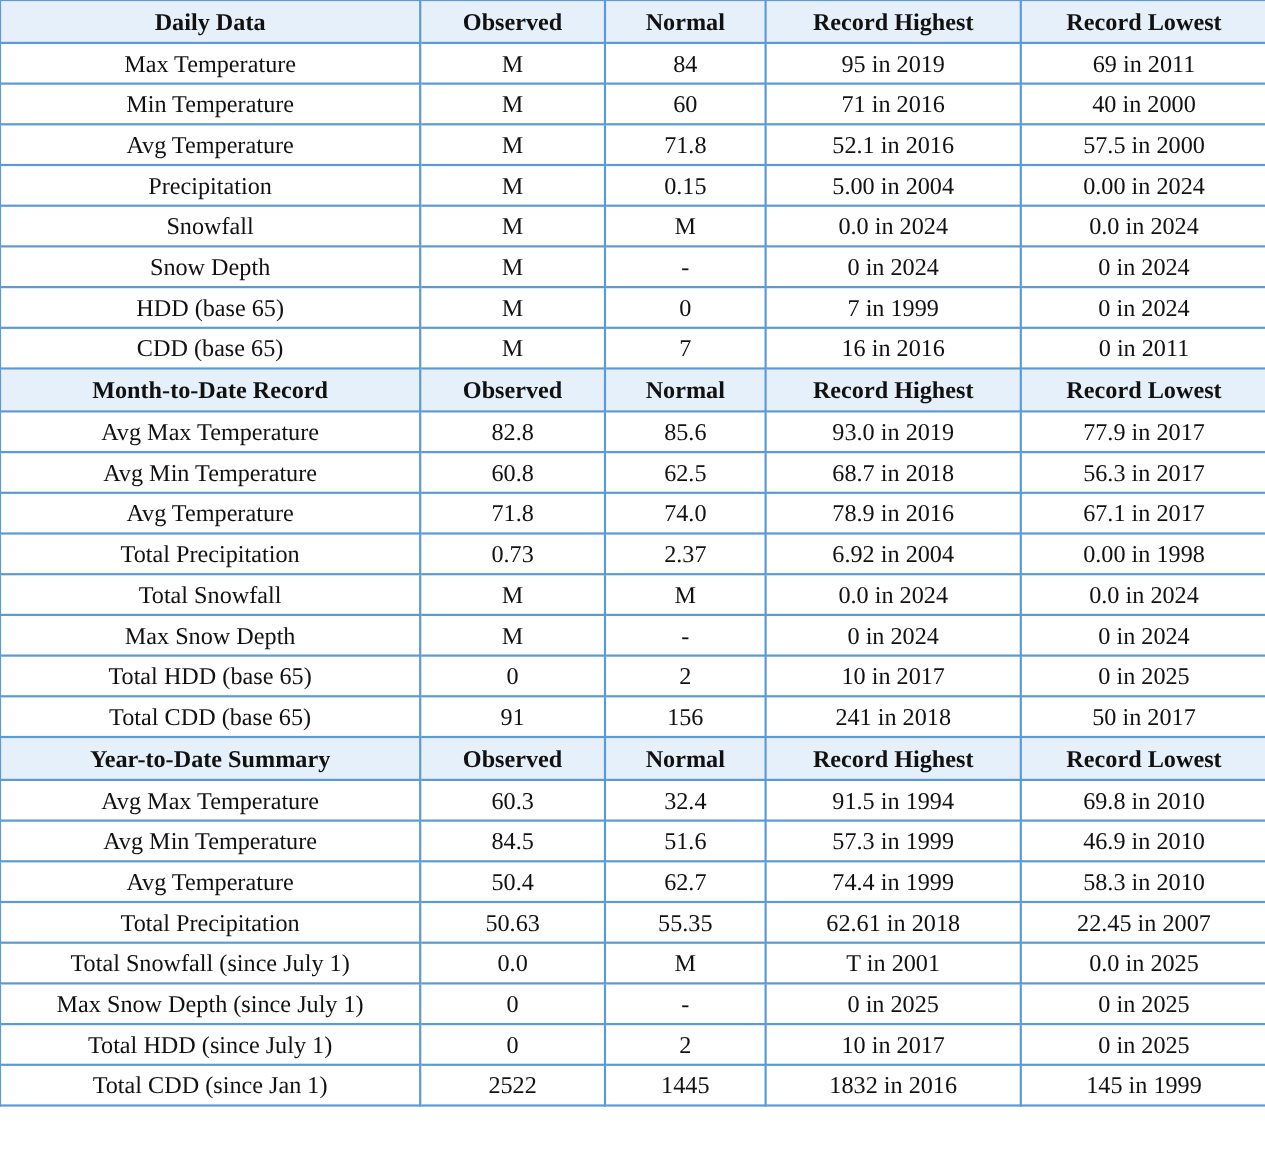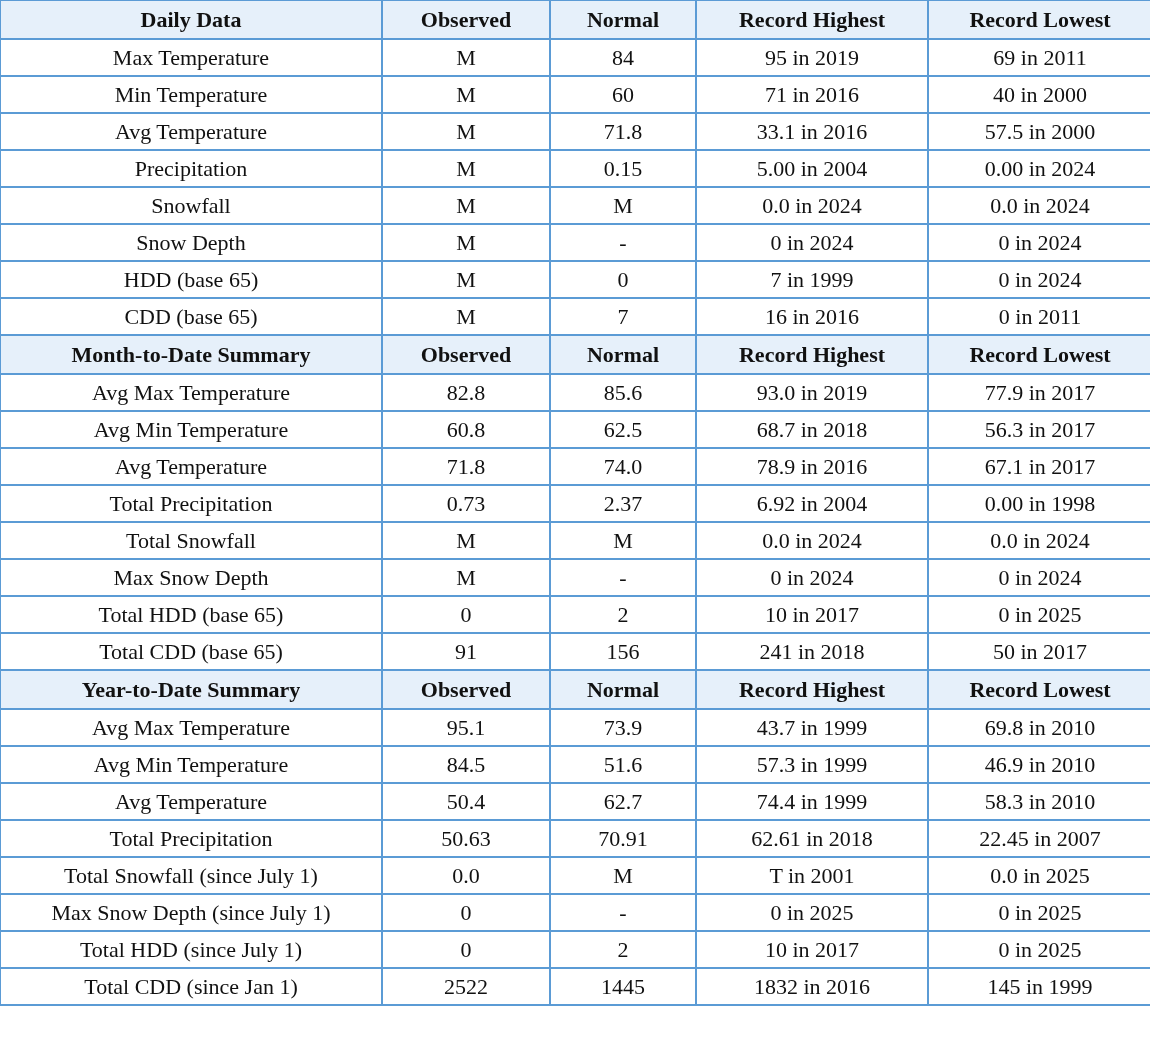--- a/index.html
+++ b/index.html
@@ -63,21 +63,21 @@
         <td>Min Temperature</td>
         <td>M</td>
         <td>60</td>
         <td>71 in 2016</td>
         <td>40 in 2000</td>
       </tr>
       <tr>
         <td>Avg Temperature</td>
         <td>M</td>
         <td>71.8</td>
-        <td>33.1 in 2016</td>
+        <td>52.1 in 2016</td>
         <td>57.5 in 2000</td>
       </tr>
       <tr>
         <td>Precipitation</td>
         <td>M</td>
         <td>0.15</td>
         <td>5.00 in 2004</td>
         <td>0.00 in 2024</td>
       </tr>
       <tr>
@@ -102,21 +102,21 @@
         <td>0 in 2024</td>
       </tr>
       <tr>
         <td>CDD (base 65)</td>
         <td>M</td>
         <td>7</td>
         <td>16 in 2016</td>
         <td>0 in 2011</td>
       </tr>
       <tr class="hdr">
-        <th>Month-to-Date Summary</th>
+        <th>Month-to-Date Record</th>
         <th>Observed</th>
         <th>Normal</th>
         <th>Record Highest</th>
         <th>Record Lowest</th>
       </tr>
       <tr>
         <td>Avg Max Temperature</td>
         <td>82.8</td>
         <td>85.6</td>
         <td>93.0 in 2019</td>
@@ -173,43 +173,43 @@
       </tr>
       <tr class="hdr">
         <th>Year-to-Date Summary</th>
         <th>Observed</th>
         <th>Normal</th>
         <th>Record Highest</th>
         <th>Record Lowest</th>
       </tr>
       <tr>
         <td>Avg Max Temperature</td>
-        <td>95.1</td>
-        <td>73.9</td>
-        <td>43.7 in 1999</td>
+        <td>60.3</td>
+        <td>32.4</td>
+        <td>91.5 in 1994</td>
         <td>69.8 in 2010</td>
       </tr>
       <tr>
         <td>Avg Min Temperature</td>
         <td>84.5</td>
         <td>51.6</td>
         <td>57.3 in 1999</td>
         <td>46.9 in 2010</td>
       </tr>
       <tr>
         <td>Avg Temperature</td>
         <td>50.4</td>
         <td>62.7</td>
         <td>74.4 in 1999</td>
         <td>58.3 in 2010</td>
       </tr>
       <tr>
         <td>Total Precipitation</td>
         <td>50.63</td>
-        <td>70.91</td>
+        <td>55.35</td>
         <td>62.61 in 2018</td>
         <td>22.45 in 2007</td>
       </tr>
       <tr>
         <td>Total Snowfall (since July 1)</td>
         <td>0.0</td>
         <td>M</td>
         <td>T in 2001</td>
         <td>0.0 in 2025</td>
       </tr>

